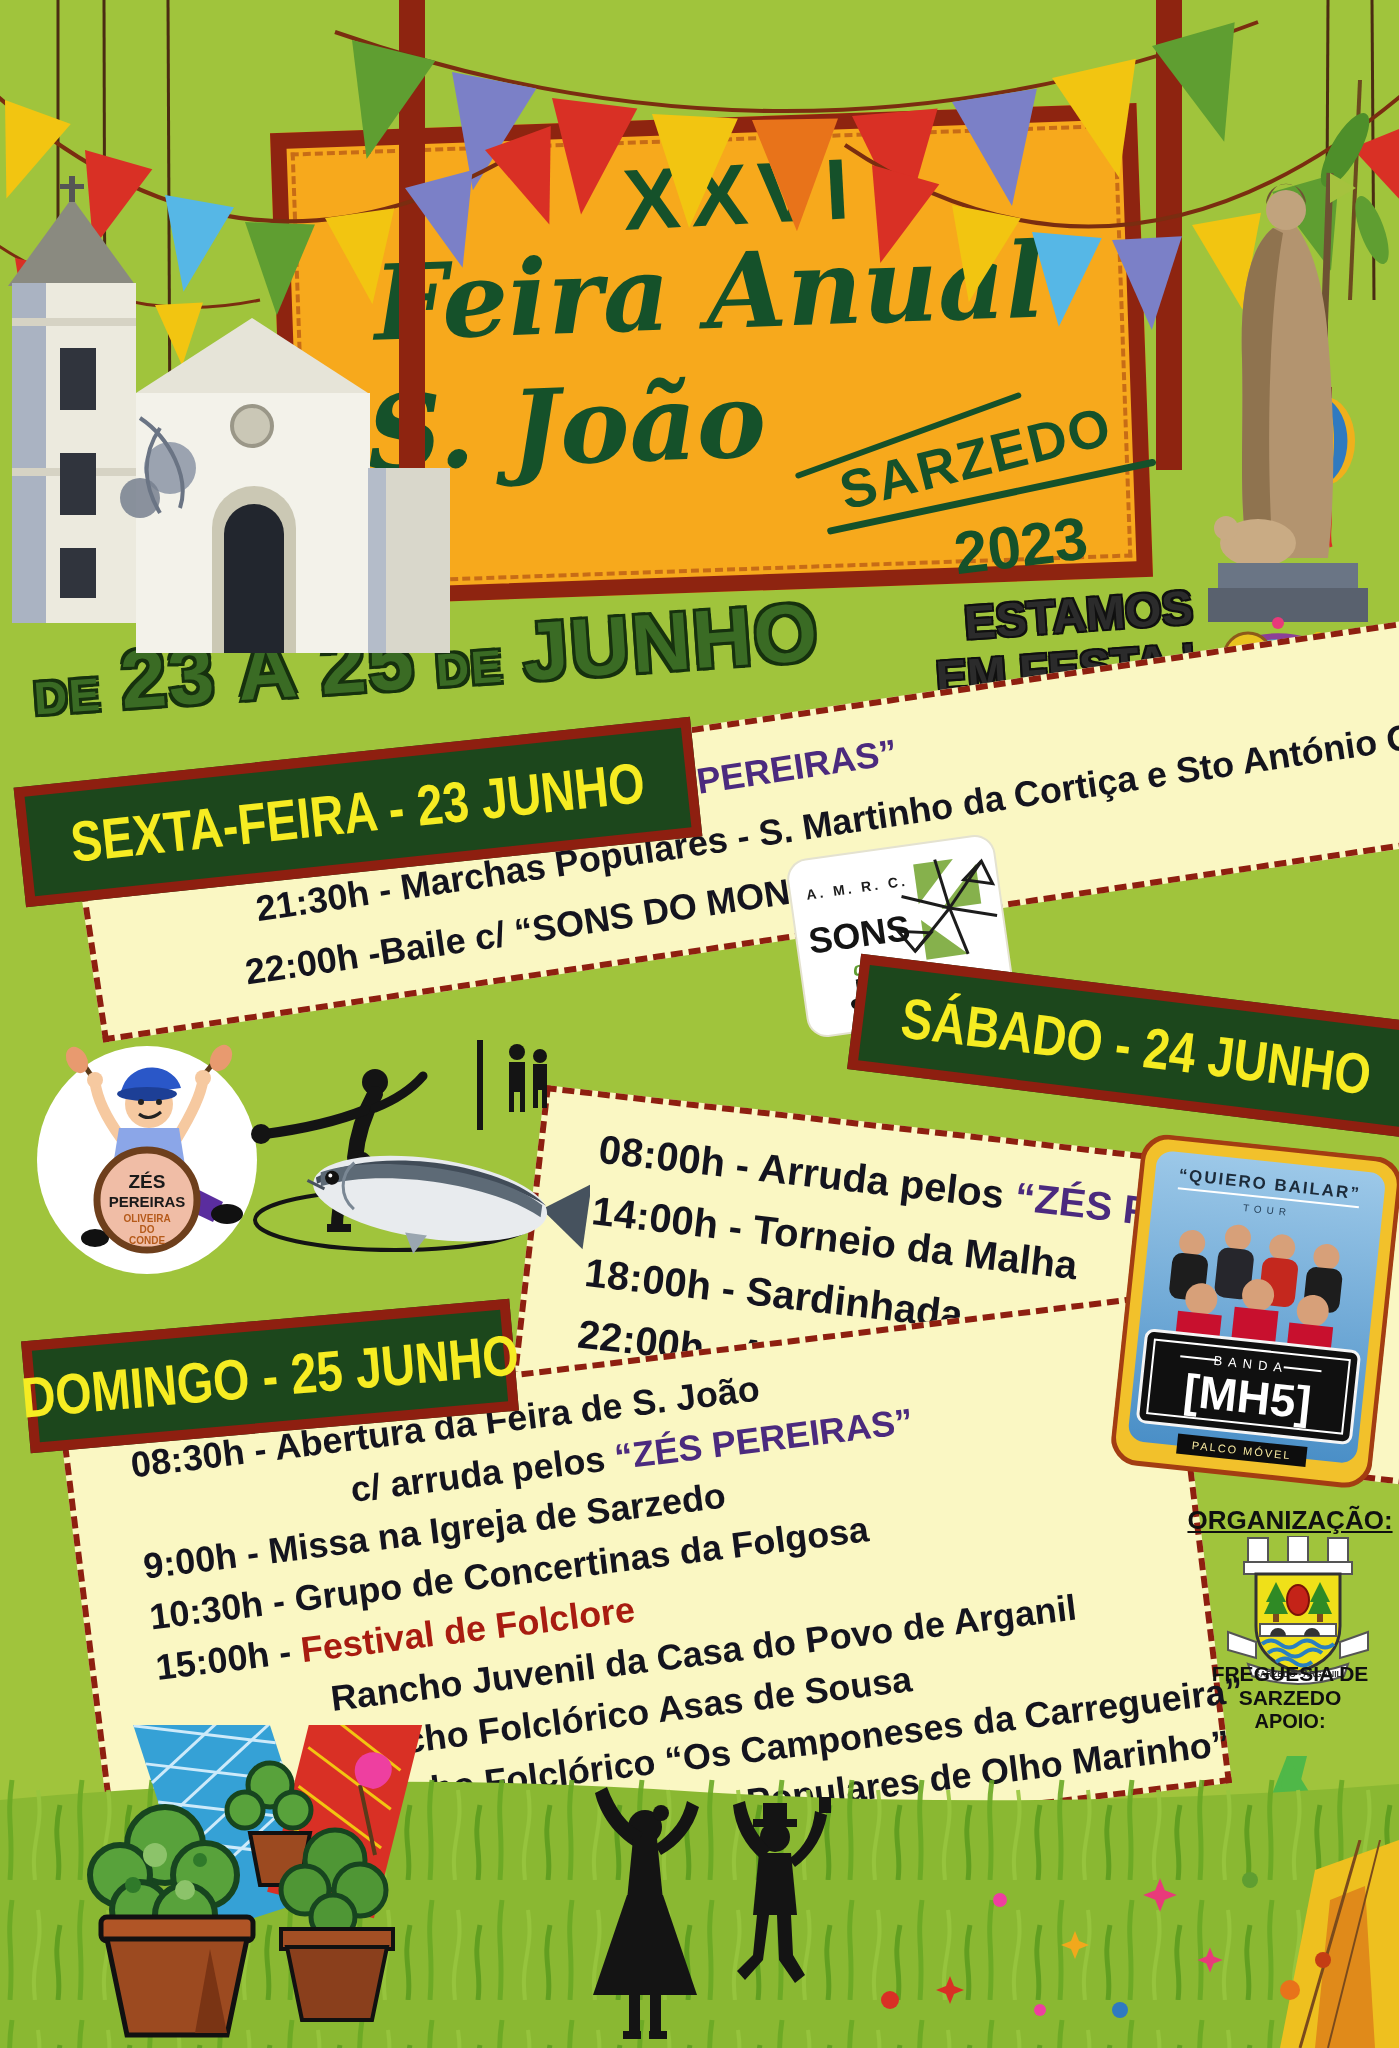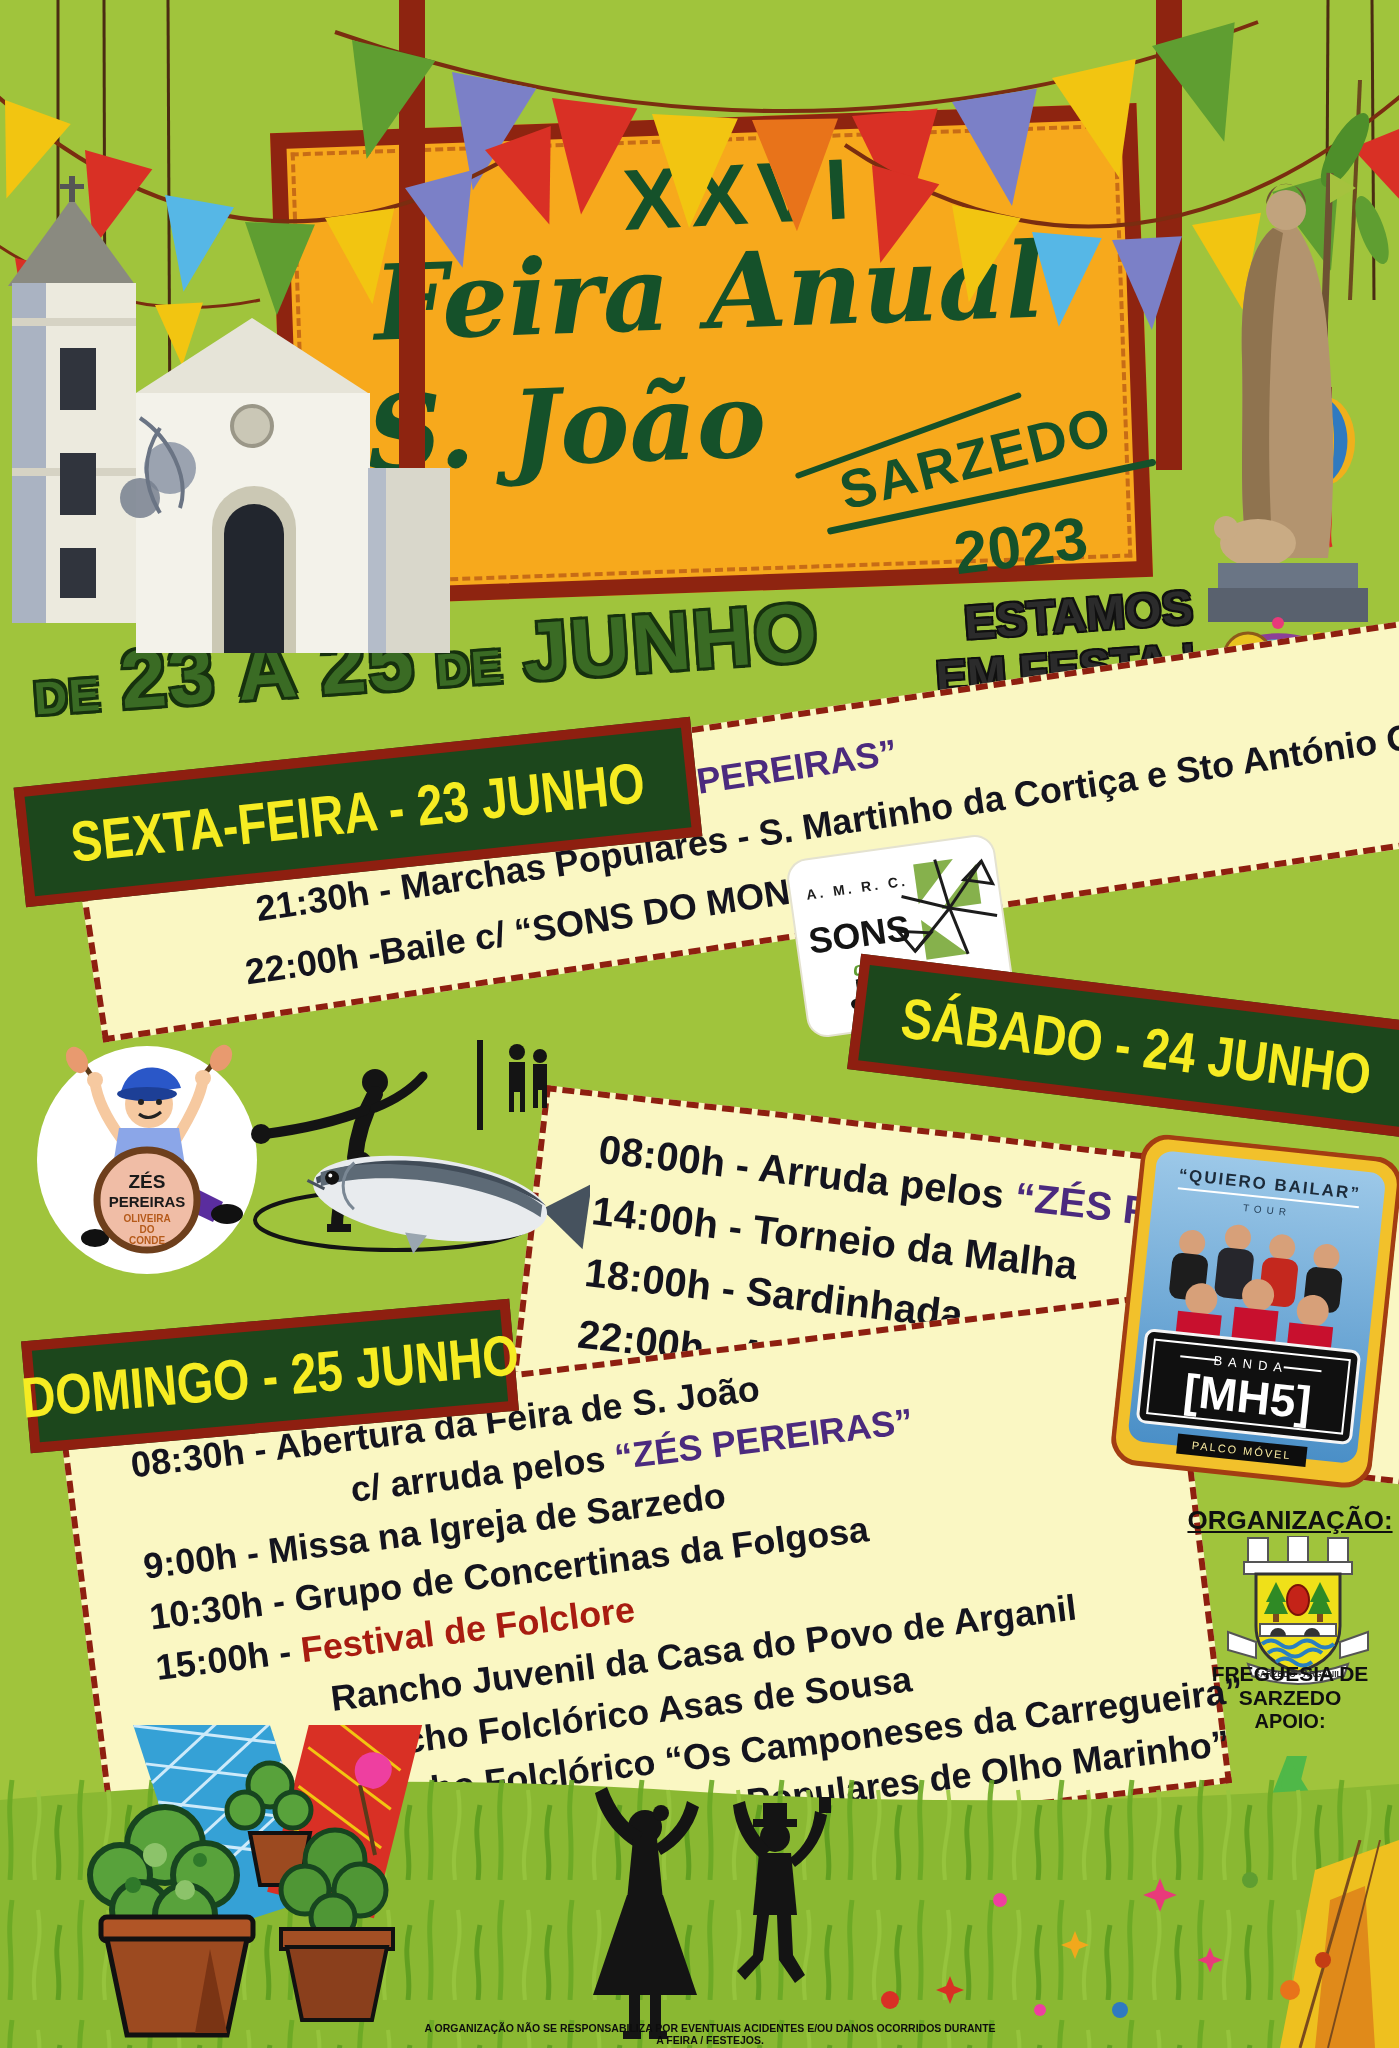--- a/index.html
+++ b/index.html
@@ -555,14 +555,13 @@
     <use href="#spark" transform="translate(90,150)" fill="#d93025"></use>
     <use href="#spark" transform="translate(215,105)" fill="#f2a81c"></use>
     <circle cx="30" cy="160" r="9" fill="#d93025"></circle>
       <circle cx="140" cy="60" r="7" fill="#ee3fa0"></circle>
     <circle cx="260" cy="170" r="8" fill="#2f7ac0"></circle>
       <circle cx="390" cy="40" r="8" fill="#5f9e31"></circle>
     <circle cx="430" cy="150" r="10" fill="#e8731a"></circle>
       <circle cx="180" cy="170" r="6" fill="#ee3fa0"></circle>
   </svg>
 
-  <div class="abs disclaimer">A ORGANIZAÇÃO NÃO SE RESPONSABILIZA POR EVENTUAIS ACIDENTES E/OU DANOS OCORRIDOS DURANTE A FEIRA / FESTEJOS.</div>
 </div>
 
 </body></html>

